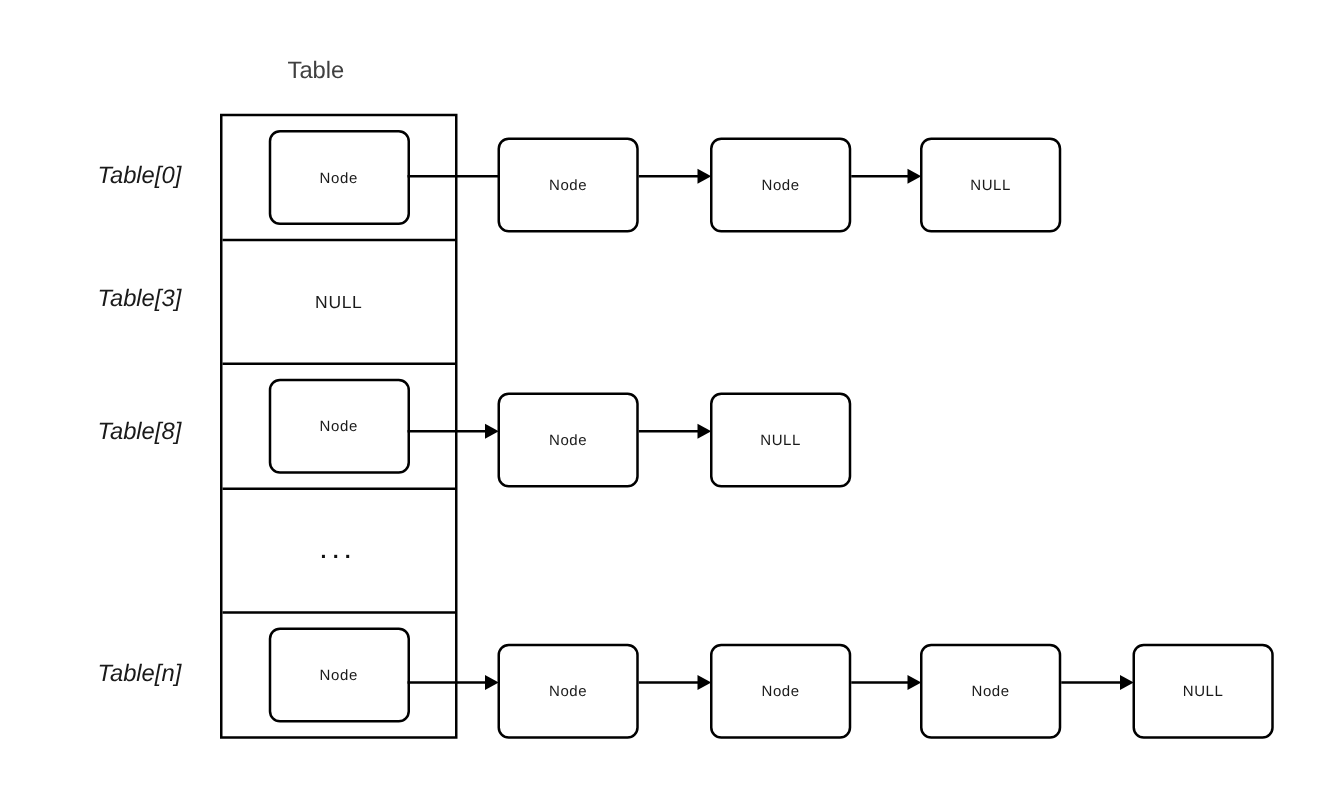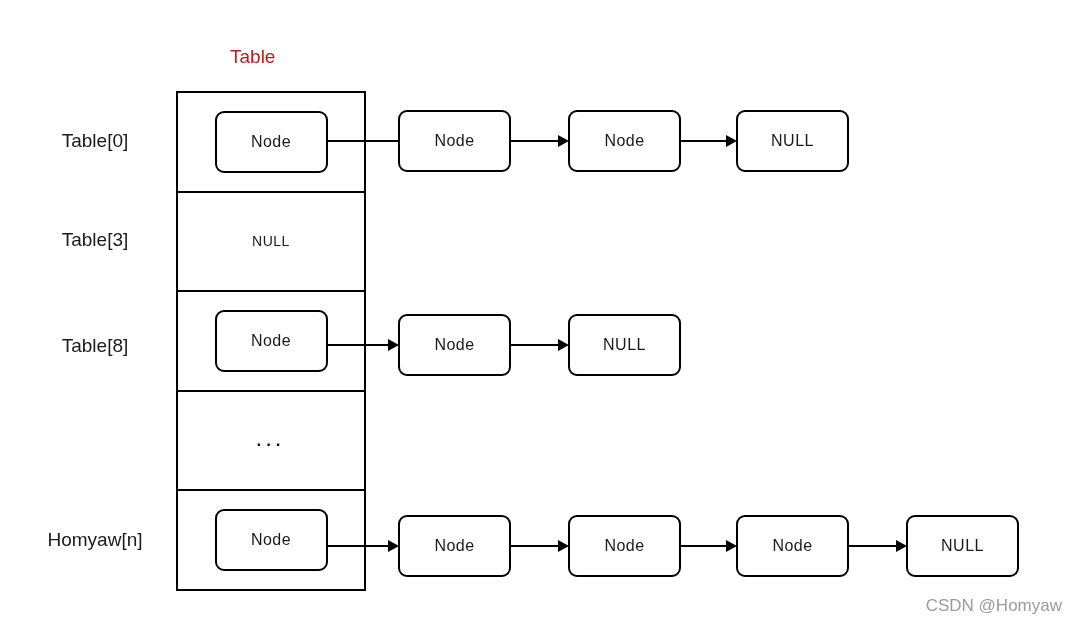--- a/index.html
+++ b/index.html
@@ -2,41 +2,41 @@
 <html><head>
 <meta charset="utf-8">
 <style>
   html,body { margin:0; padding:0; background:#ffffff; }
   .canvas {
     position:relative; width:1068px; height:630px; background:#ffffff;
     font-family:"Liberation Sans", sans-serif; overflow:hidden;
   }
   .title {
     position:absolute; left:230px; top:46px;
-    font-size:19px; color:#b91c1c; white-space:nowrap;
+    font-size:19px; color:#404040; white-space:nowrap;
   }
   .row-label {
     position:absolute; left:45px; width:100px; height:22px; line-height:22px;
-    font-size:19px; color:#1a1a1a; text-align:center; white-space:nowrap;
+    font-size:19px; color:#1a1a1a; text-align:right; white-space:nowrap;font-style:italic;
   }
   .table-col {
     position:absolute; left:176px; top:91px; width:190px; height:500px;
     border:2px solid #000; box-sizing:border-box; background:#ffffff;
     display:flex; flex-direction:column;
   }
   .table-cell {
     flex:1; border-bottom:2px solid #000;
     display:flex; align-items:center; justify-content:center; position:relative;
   }
   .table-cell:last-child { border-bottom:none; }
   .node-box {
-    width:113px; height:62px; border:2px solid #000; border-radius:9px;
+    width:113px; height:76px; border:2px solid #000; border-radius:9px;
     background:#ffffff; box-sizing:border-box;
     display:flex; align-items:center; justify-content:center;
-    font-size:16px; color:#1a1a1a; letter-spacing:0.5px;
+    font-size:12px; color:#1a1a1a; letter-spacing:0.5px;
   }
   .ext { position:absolute; }
   .cell-text { font-size:14px; color:#1a1a1a; letter-spacing:0.5px; }
   .ellipsis { font-size:17px; font-weight:bold; color:#111; letter-spacing:5px; }
   .arrow { position:absolute; height:12px; }
   .arrow .shaft { position:absolute; left:0; top:5px; height:2px; background:#000; }
   .arrow .shaft.full { right:0; }
   .arrow .shaft.tohead { right:8px; }
   .arrow .head {
     position:absolute; right:0; top:0; width:0; height:0;
@@ -51,21 +51,21 @@
 </head>
 <body>
 
 <div class="canvas">
 
   <div class="title">Table</div>
 
   <div class="row-label" style="top:130px;">Table[0]</div>
   <div class="row-label" style="top:229px;">Table[3]</div>
   <div class="row-label" style="top:335px;">Table[8]</div>
-  <div class="row-label" style="top:529px;">Homyaw[n]</div>
+  <div class="row-label" style="top:529px;">Table[n]</div>
 
   <div class="table-col">
     <div class="table-cell">
       <div class="node-box">Node</div>
     </div>
     <div class="table-cell">
       <span class="cell-text">NULL</span>
     </div>
     <div class="table-cell">
       <div class="node-box">Node</div>
@@ -121,15 +121,14 @@
   </div>
   <div class="arrow" style="left:681px; top:540px; width:56px;">
     <div class="shaft tohead"></div>
     <div class="head"></div>
   </div>
   <div class="arrow" style="left:849px; top:540px; width:58px;">
     <div class="shaft tohead"></div>
     <div class="head"></div>
   </div>
 
-  <div class="watermark">CSDN @Homyaw</div>
 
 </div>
 
 </body></html>

